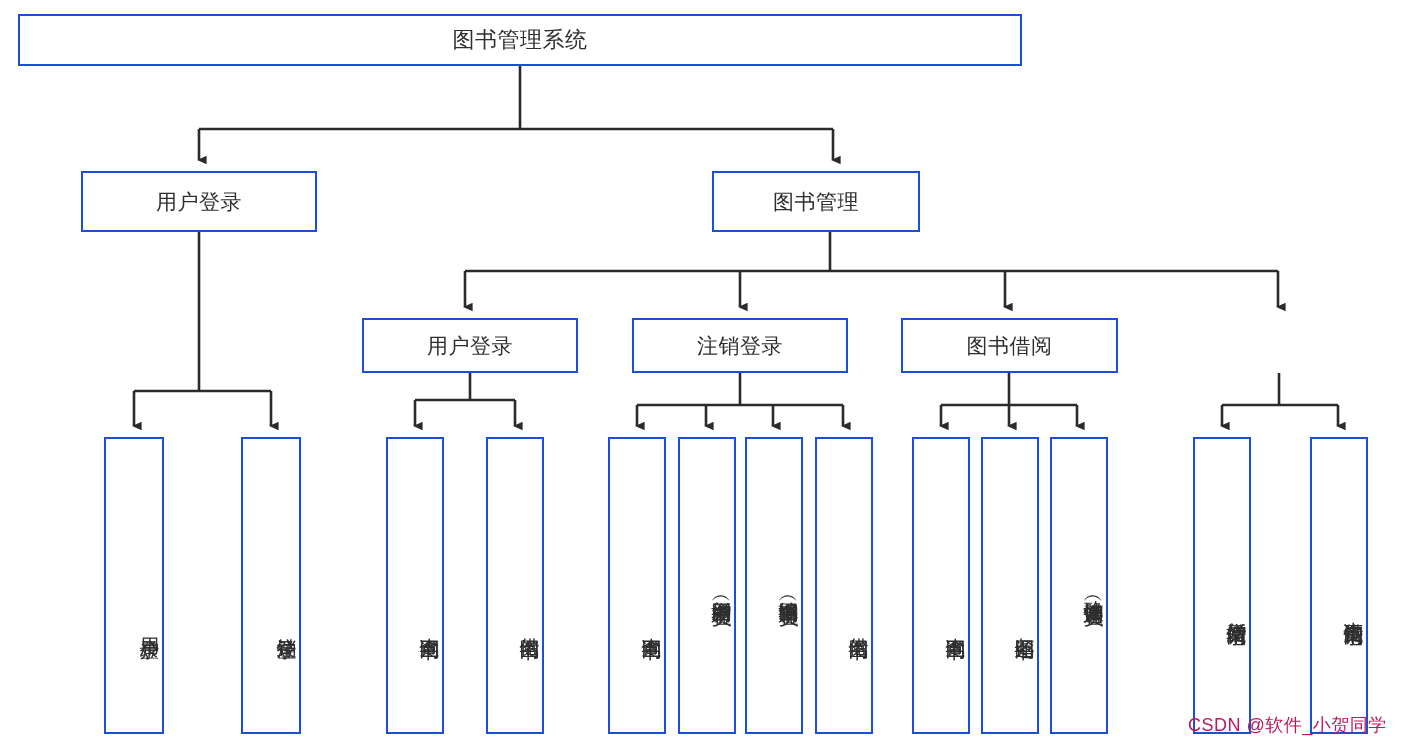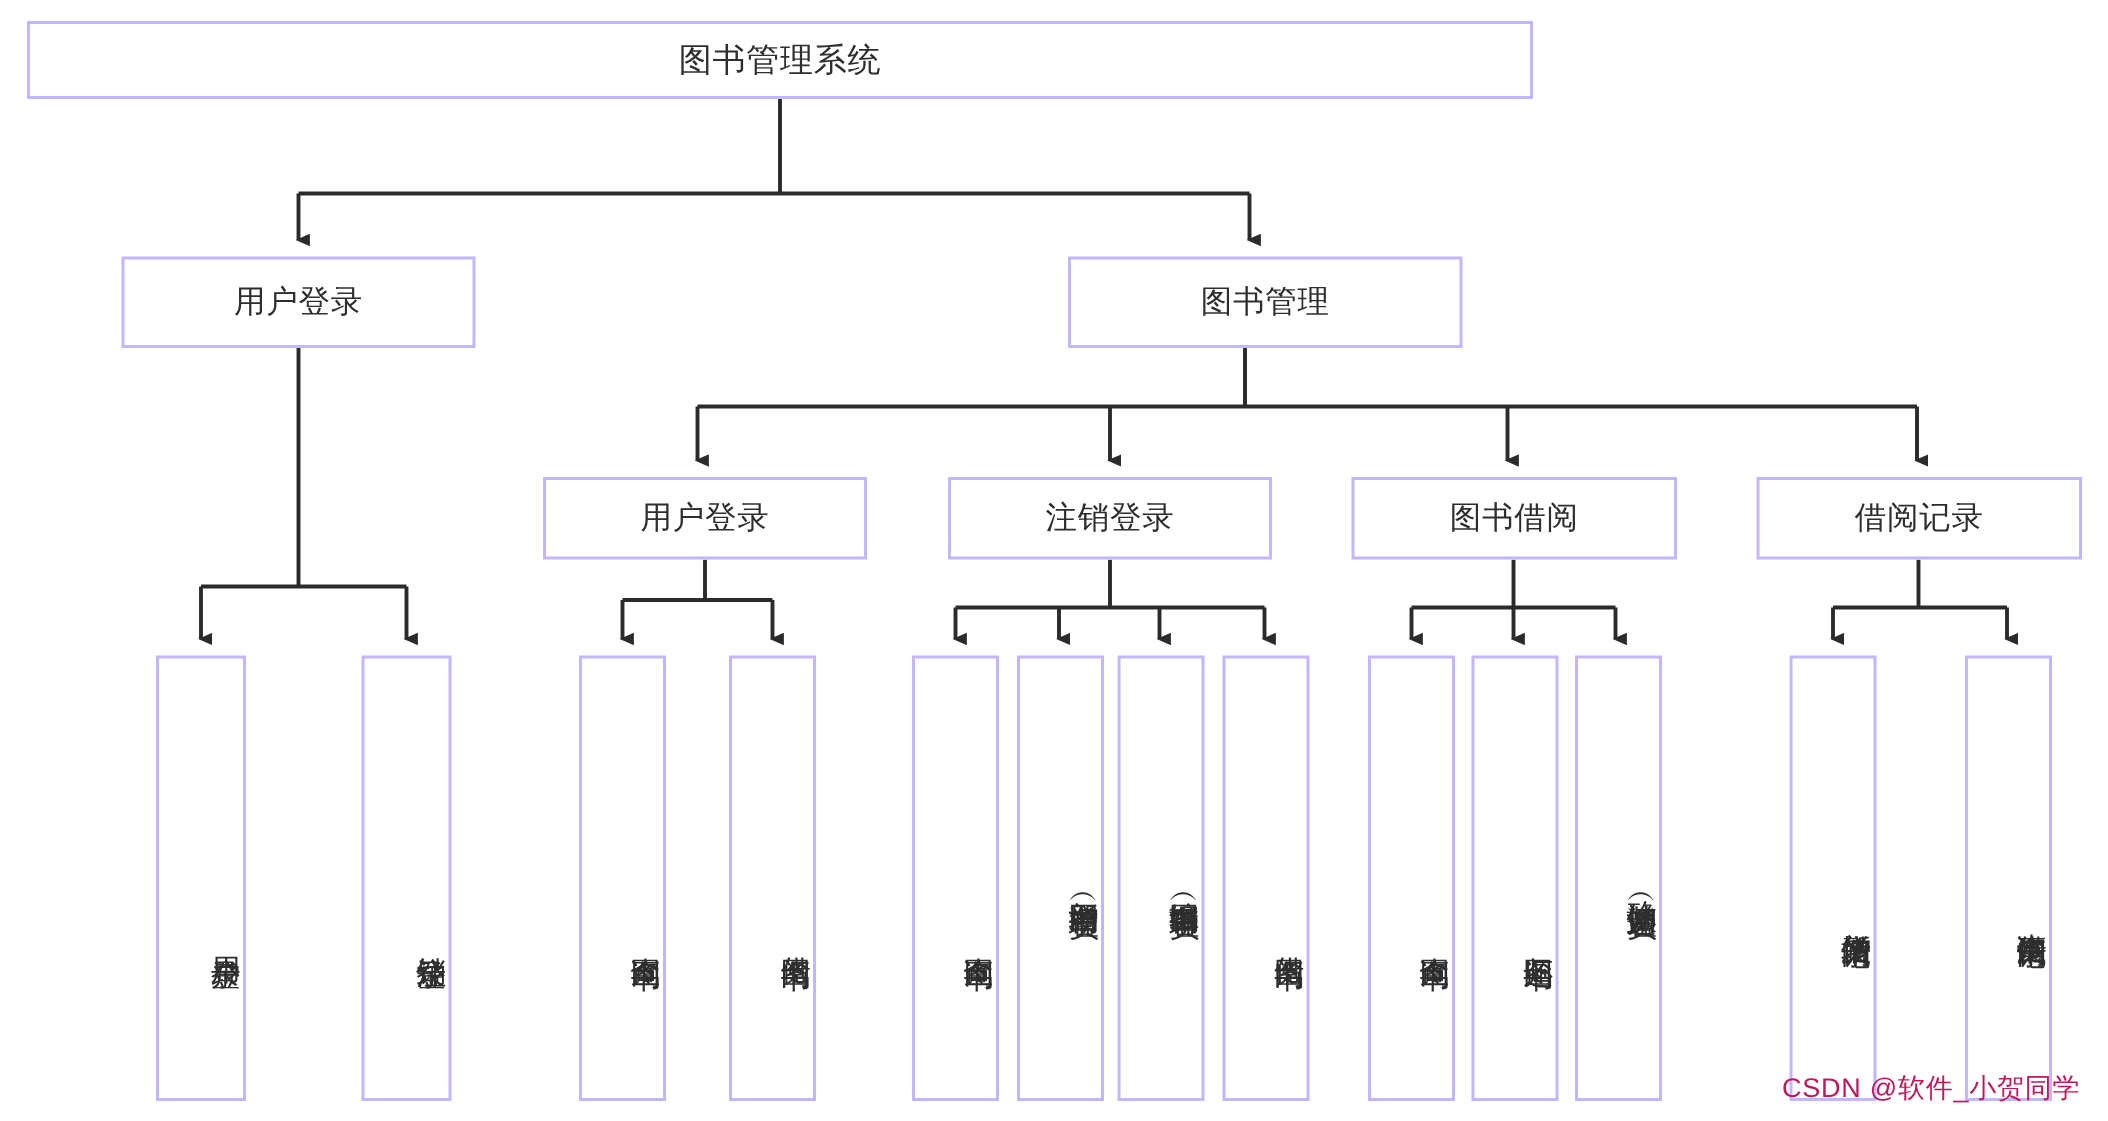--- a/index.html
+++ b/index.html
@@ -22,21 +22,21 @@
     position: absolute;
     left: 0;
     top: 0;
     width: 1405px;
     height: 747px;
     pointer-events: none;
   }
   .node {
     position: absolute;
     box-sizing: border-box;
-    border: 2px solid #c4b5fd;
+    border: 2px solid #1d4ed8;
     background: #ffffff;
     display: flex;
     align-items: center;
     justify-content: center;
     color: #2e2e2e;
   }
   .node-h {
     font-size: 21px;
     letter-spacing: 0.5px;
     white-space: nowrap;
@@ -124,35 +124,32 @@
     </g>
   </svg>
 
   <div class="node node-root" style="left:18px; top:14px; width:1004px; height:52px;">
     <span class="node-h">图书管理系统</span>
   </div>
 
   <div class="node" style="left:81px; top:171px; width:236px; height:61px;">
     <span class="node-h">用户登录</span>
   </div>
-  <div class="node" style="left:712px; top:171px; width:263px; height:61px;">
+  <div class="node" style="left:712px; top:171px; width:208px; height:61px;">
     <span class="node-h">图书管理</span>
   </div>
 
   <div class="node" style="left:362px; top:318px; width:216px; height:55px;">
     <span class="node-h">用户登录</span>
   </div>
   <div class="node" style="left:632px; top:318px; width:216px; height:55px;">
     <span class="node-h">注销登录</span>
   </div>
   <div class="node" style="left:901px; top:318px; width:217px; height:55px;">
     <span class="node-h">图书借阅</span>
-  </div>
-  <div class="node" style="left:1171px; top:318px; width:217px; height:55px;">
-    <span class="node-h">借阅记录</span>
   </div>
 
   <div class="node leaf" style="left:104px; top:437px; width:60px; height:297px; padding-top:76px;">
     <span class="node-v">用户登录</span>
   </div>
   <div class="node leaf" style="left:241px; top:437px; width:60px; height:297px; padding-top:76px;">
     <span class="node-v">注销登录</span>
   </div>
 
   <div class="node leaf" style="left:386px; top:437px; width:58px; height:297px; padding-top:76px;">

